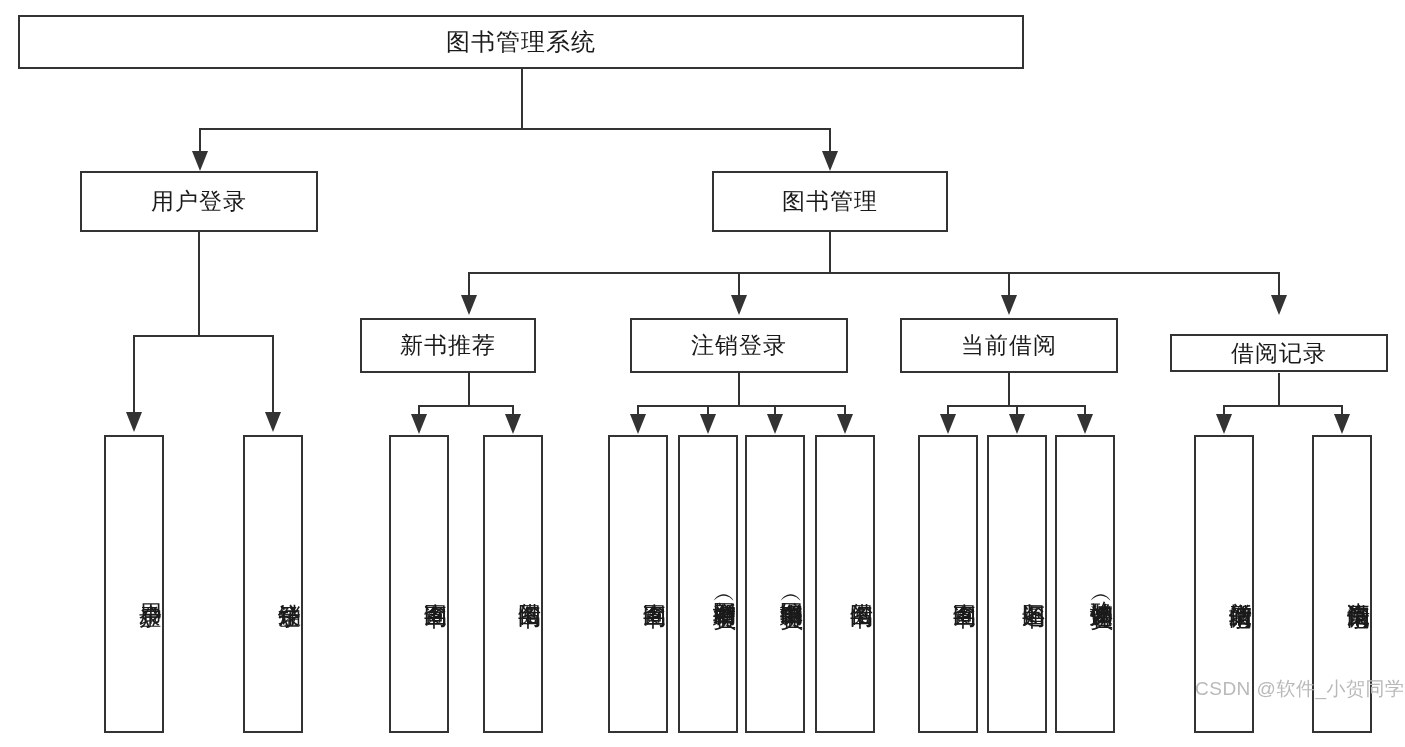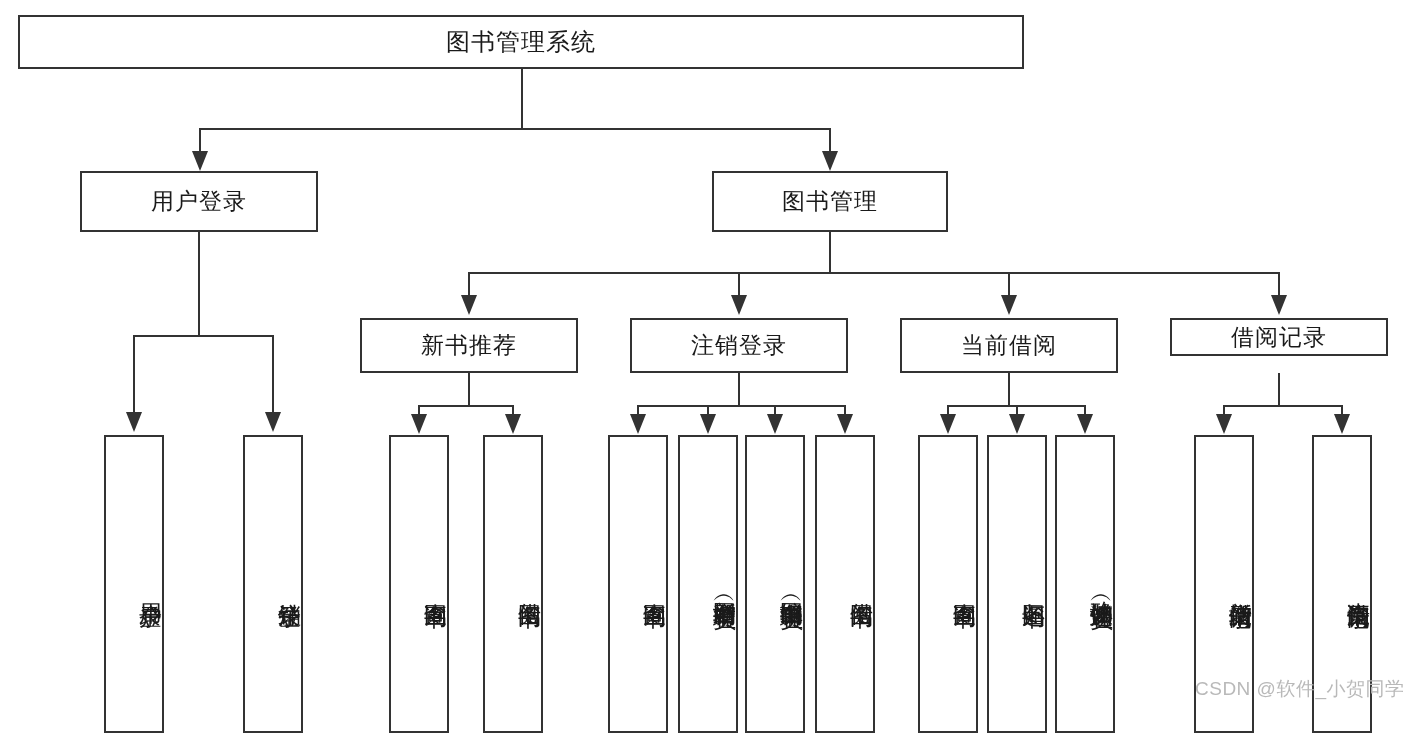--- a/index.html
+++ b/index.html
@@ -101,24 +101,24 @@
   <div class="conn hline" style="left:468px; top:272px; width:812px;"></div>
   <div class="conn vline" style="left:468px; top:272px; height:24px;"></div>
   <div class="arrow" style="left:461px; top:295px;"></div>
   <div class="conn vline" style="left:738px; top:272px; height:24px;"></div>
   <div class="arrow" style="left:731px; top:295px;"></div>
   <div class="conn vline" style="left:1008px; top:272px; height:24px;"></div>
   <div class="arrow" style="left:1001px; top:295px;"></div>
   <div class="conn vline" style="left:1278px; top:272px; height:24px;"></div>
   <div class="arrow" style="left:1271px; top:295px;"></div>
 
-  <div class="node node-h" id="node-l3-0" style="left: 360px; top: 318px; width: 218px; height: 55px;">新书推荐</div>
+  <div class="node node-h" id="node-l3-0" style="left: 360px; top: 318px; width: 176px; height: 55px;">新书推荐</div>
   <div class="node node-h" id="node-l3-1" style="left: 630px; top: 318px; width: 218px; height: 55px;">注销登录</div>
   <div class="node node-h" id="node-l3-2" style="left: 900px; top: 318px; width: 218px; height: 55px;">当前借阅</div>
-  <div class="node node-h" id="node-l3-3" style="left: 1170px; top: 318px; width: 218px; height: 38px;">借阅记录</div>
+  <div class="node node-h" id="node-l3-3" style="left: 1170px; top: 334px; width: 218px; height: 38px;">借阅记录</div>
 
   <div class="conn vline" style="left:468px; top:373px; height:33px;"></div>
   <div class="conn hline" style="left:418px; top:405px; width:96px;"></div>
   <div class="conn vline" style="left:418px; top:405px; height:10px;"></div>
   <div class="arrow" style="left:411px; top:414px;"></div>
   <div class="conn vline" style="left:512px; top:405px; height:10px;"></div>
   <div class="arrow" style="left:505px; top:414px;"></div>
 
   <div class="conn vline" style="left:738px; top:373px; height:33px;"></div>
   <div class="conn hline" style="left:637px; top:405px; width:208px;"></div>

